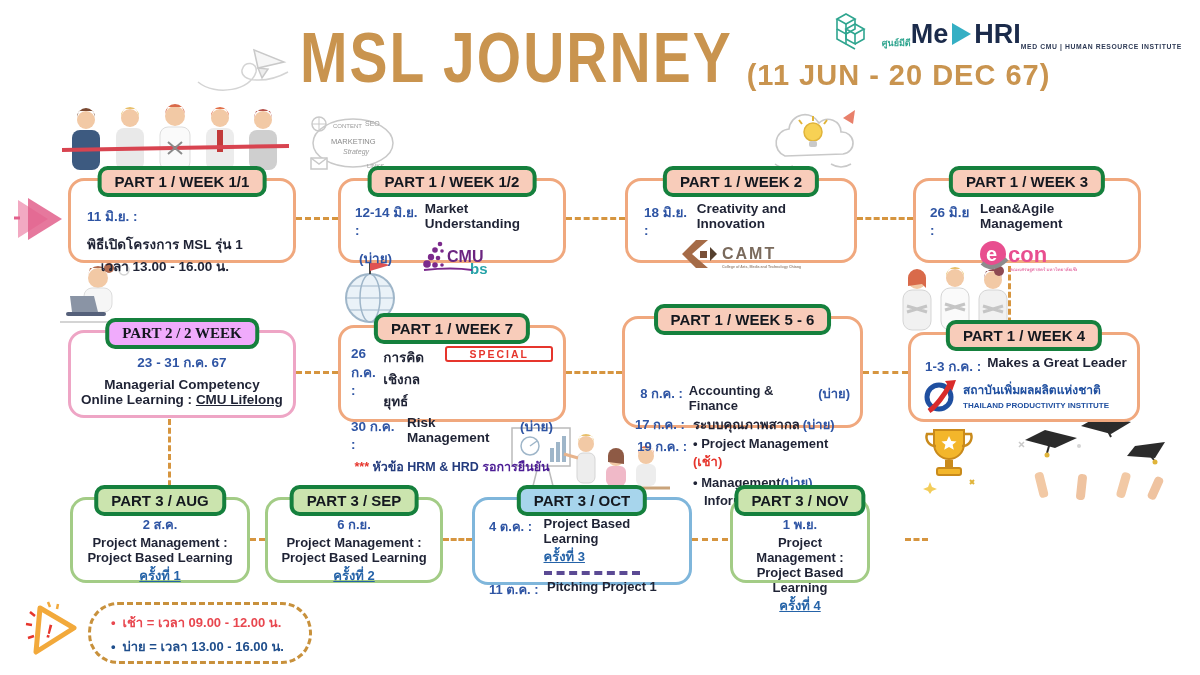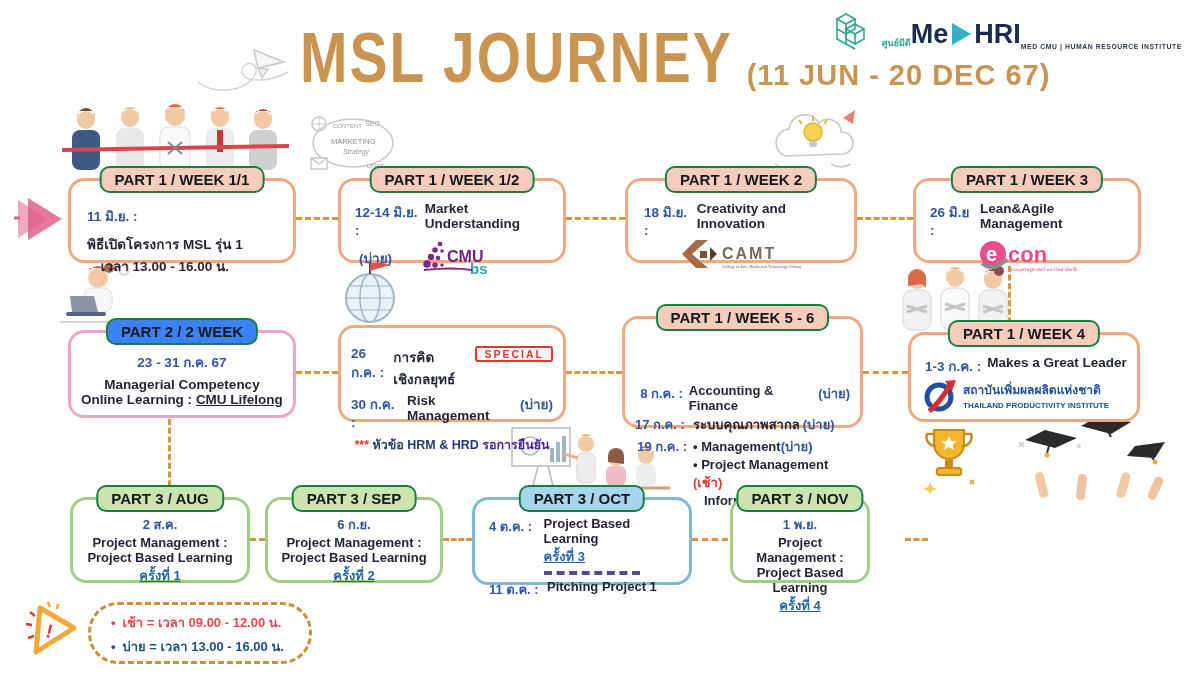--- a/index.html
+++ b/index.html
@@ -21,38 +21,38 @@
   .brand-word { font-size:27px; font-weight:800; color:#1B2B4B; letter-spacing:0px; }
   .brand-tag { font-size:6.8px; font-weight:bold; color:#2E3A55; letter-spacing:0.6px; margin-top:1px; }
 
   
   .card { position:absolute; background:#fff; border-radius:16px; }
   .b-salmon { border:3px solid #F0A87E; }
   .b-pink   { border:3px solid #EEA5C5; }
   .b-green  { border:3px solid #A3CC86; }
   .b-blue   { border:3px solid #7FB6DB; }
   .hdr { position:absolute; top:-15px; left:50%; transform:translateX(-50%);
-         padding:3px 13px; border:2px solid #15803d; border-radius:10px;
+         padding:3px 13px; border:4px solid #15803d; border-radius:10px;
          font-weight:800; font-size:15px; color:#14181F; white-space:nowrap; background:#F8CCBA; z-index:3;}
   .hdr-pink   { background:#F8CCBA; }
-  .hdr-purple { background:#3b82f6; }
+  .hdr-purple { background:#f0abfc;font-family:Liberation Serif, serif; }
   .hdr-green  { background:#CBE4AE; }
   .hdr-blue   { background:#A7D5EC; }
 
   .c-body { padding:24px 10px 8px 10px; font-size:13.5px; font-weight:700; color:#1F2335; }
   .txt-blue { color:#2F55A4; }
   .txt-red { color:#E6352C; }
   .txt-orange { color:#4c1d95; }
   .txt-dark { color:#1F2335; }
   .u-dark { text-decoration:underline; color:#1F2335; }
   .u-blue { text-decoration:underline; color:#2563A8; }
   .row { display:flex; gap:6px; align-items:flex-start; }
   .center { text-align:center; }
   .badge-special { display:inline-block; border:2px solid #E6352C; color:#E6352C; font-size:10.5px;
-                   padding:0px 7px; letter-spacing:2px; border-radius:3px; margin-left:4px; }
+                   padding:0px 22px; letter-spacing:2px; border-radius:3px; margin-left:4px; }
   .dash-sep { border-top:4px dashed #5B4A94; width:96px; margin:4px 0 6px 0; }
 
   
   .dash-h { position:absolute; border-top:3px dashed #D6953F; }
   .dash-v { position:absolute; border-left:3px dashed #D6953F; }
 
   
   .legend { position:absolute; left:88px; top:602px; width:224px; height:62px;
             border:3px dashed #C8913C; border-radius:30px; padding:9px 14px 6px 20px;
             display:flex; flex-direction:column; justify-content:center; gap:3px; }
@@ -340,20 +340,21 @@
     <div class="c-body center" style="padding-top:18px;">
       <div class="txt-blue" style="margin-bottom:4px;">23 - 31 ก.ค. 67</div>
       <div class="txt-dark">Managerial Competency</div>
       <div>
         <span class="txt-dark">Online Learning : </span><span class="u-dark">CMU Lifelong</span>
       </div>
     </div>
   </div>
 
   <div class="card b-salmon" style="left:338px;top:325px;width:228px;height:97px;">
+    <div class="hdr hdr-pink">PART 1 / WEEK 7</div>
     <div class="c-body" style="padding-top:18px;">
       <div class="row" style="margin-bottom:3px;">
         <span class="txt-blue">26 ก.ค. :</span>
         <span class="txt-dark">การคิดเชิงกลยุทธ์</span>
         <span class="badge-special">SPECIAL</span>
       </div>
       <div class="row" style="margin-bottom:5px;">
         <span class="txt-blue">30 ก.ค. :</span>
         <span class="txt-dark">Risk Management</span>
         <span class="txt-blue" style="margin-left:-4px;">(บ่าย)</span>
@@ -375,22 +376,22 @@
         <span class="txt-blue" style="margin-left:-3px;">(บ่าย)</span>
       </div>
       <div class="row" style="margin-bottom:1px;">
         <span class="txt-blue" style="width:52px;text-align:left;">17 ก.ค. :</span>
         <span class="txt-dark">ระบบคุณภาพสากล</span>
         <span class="txt-blue" style="margin-left:-3px;">(บ่าย)</span>
       </div>
       <div class="row">
         <span class="txt-blue" style="width:52px;text-align:right;">19 ก.ค. :</span>
         <span style="flex:1;">
+          <span style="display:block;">• <span class="txt-dark">Project Management</span> <span class="txt-red">(เช้า)</span></span>
           <span style="display:block;">• <span class="txt-dark">Management</span><span class="txt-blue">(บ่าย)</span></span>
-          <span style="display:block;">• <span class="txt-dark">Project Management</span> <span class="txt-red">(เช้า)</span></span>
           <span style="display:block;padding-left:11px;" class="txt-dark">Information System</span>
         </span>
       </div>
     </div>
   </div>
 
   <div class="card b-salmon" style="left:908px;top:332px;width:232px;height:90px;">
     <div class="hdr hdr-pink">PART 1 / WEEK 4</div>
     <div class="c-body" style="padding-top:20px;">
       <div class="row" style="padding-left:4px;">

